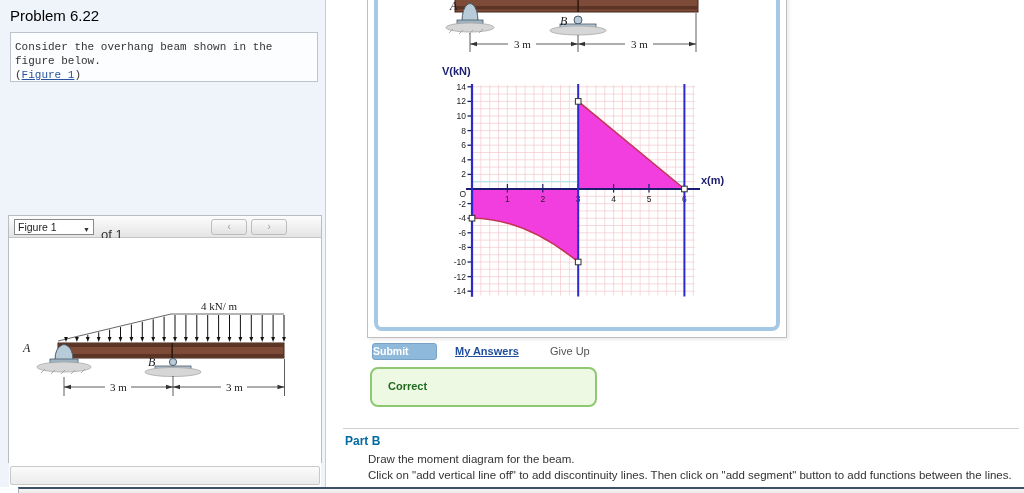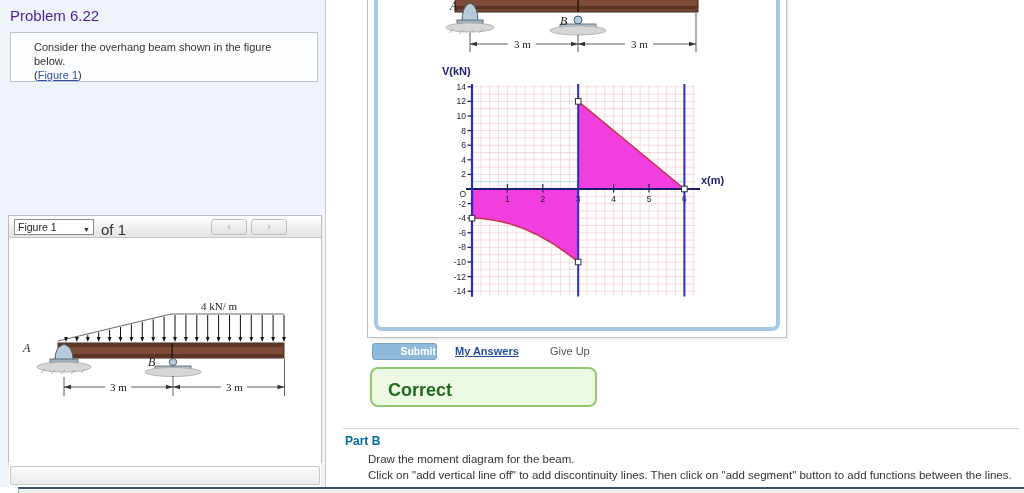--- a/index.html
+++ b/index.html
@@ -2,59 +2,59 @@
 <html><head>
 <meta charset="utf-8">
 <style>
   * { margin:0; padding:0; box-sizing:border-box; }
   html,body { width:1024px; height:493px; background:#fff; font-family:"Liberation Sans",sans-serif; }
   #screen { position:relative; width:1024px; height:493px; overflow:hidden; background:#fff; }
 
   
   #sidebar { position:absolute; left:0; top:0; width:326px; height:487px;
              background:#eff4fa; border-right:1px solid #c9ccd1; }
-  #problem-title { position:absolute; left:10px; top:7px; font-size:15px; color:#4c1d95; font-weight:normal; }
+  #problem-title { position:absolute; left:10px; top:7px; font-size:15px; color:#000000; font-weight:normal; }
   #intro-box { position:absolute; left:10px; top:32px; width:308px; height:50px;
-               background:#fcfdff; border:1px solid #bcc3ca; padding:7px 23px; font-size:11px; color:#333; line-height:14px; }
+               background:#fcfdff; border:1px solid #bcc3ca; padding:7px 4px; font-size:11px; color:#333; line-height:14px;font-family:Liberation Mono, monospace; }
   #intro-box a { color:#2a52a0; text-decoration:underline; }
 
   #figure-panel { position:absolute; left:8px; top:215px; width:314px; height:248px;
                   background:#fff; border:1px solid #b9bcc0; }
   #figure-toolbar { position:absolute; left:0; top:0; width:100%; height:22px;
                     background:linear-gradient(#fdfdfd,#e4e4e4); border-bottom:1px solid #c4c4c4; }
   #figure-select { position:absolute; left:5px; top:3px; width:80px; height:16px; background:#fff;
                    border:1px solid #8a8a8a; font-size:10.5px; color:#222; line-height:14px; padding:0 3px; cursor:default; }
   #figure-select .caret { position:absolute; right:3px; top:3px; font-size:7px; color:#333; }
-  #figure-of { position:absolute; left:92px; top:5px; font-size:15px; color:#333; }
+  #figure-of { position:absolute; left:92px; top:11px; font-size:13px; color:#333; }
   .fig-nav-btn { position:absolute; top:3px; width:36px; height:16px; background:linear-gradient(#fafafa,#e2e2e2);
                  border:1px solid #bdbdbd; border-radius:3px; color:#9aa6b4; font-size:11px; line-height:13px; text-align:center; }
   #fig-prev { right:74px; } #fig-next { right:34px; }
 
   #figure-canvas { position:absolute; left:0; top:22px; width:312px; height:256px; background:#fff; }
   #sidebar-strip { position:absolute; left:10px; top:466px; width:310px; height:19px;
                    background:linear-gradient(#fbfbfb,#ebebeb); border:1px solid #c8c8c8; border-radius:2px; }
 
   
   #outer-card { position:absolute; left:367px; top:-42px; width:420px; height:380px;
                 background:#fff; border:1px solid #bfbfbf; box-shadow:2px 2px 3px rgba(0,0,0,0.08); }
   #blue-panel { position:absolute; left:6px; top:8px; width:406px; height:364px;
                 background:#fff; border:4px solid #a5c9e5; border-radius:8px; }
   #main-canvas { position:absolute; left:378px; top:0; width:398px; height:327px; overflow:hidden; }
 
   #action-row { position:absolute; left:372px; top:343px; width:400px; height:18px; }
   #submit-button { position:absolute; left:0; top:0; width:65px; height:17px; background:#8fb9da;
                    border:1px solid #79a3c6; border-radius:3px; color:#fff; font-weight:bold; font-size:10.5px;
-                   text-align:right; line-height:15px; cursor:pointer; }
+                   text-align:left; line-height:15px; cursor:pointer; }
   #my-answers-link { position:absolute; left:83px; top:2px; font-size:11px; font-weight:bold;
                      color:#1f4e9e; text-decoration:underline; cursor:pointer;text-align:right; }
   #give-up-label { position:absolute; left:178px; top:2px; font-size:11px; color:#555; }
 
   #correct-box { position:absolute; left:370px; top:367px; width:227px; height:40px;
                  background:#edf9e3; border:2px solid #8ec971; border-radius:8px; }
-  #correct-text { position:absolute; left:16px; top:11px; font-size:18px; font-weight:bold; color:#20691f; }
+  #correct-text { position:absolute; left:16px; top:11px; font-size:11px; font-weight:bold; color:#20691f; }
 
   #part-b-rule { position:absolute; left:343px; top:428px; width:676px; height:1px; background:#cfcfcf; }
   #part-b-heading { position:absolute; left:345px; top:434px; font-size:12px; font-weight:bold; color:#0369a1; }
   #part-b-line1 { position:absolute; left:368px; top:453px; font-size:11.5px; color:#333; }
   #part-b-line2 { position:absolute; left:368px; top:469px; font-size:11.5px; color:#333; }
 
   #bottom-bar { position:absolute; left:18px; top:487px; width:1006px; height:6px;
                 border-top:2px solid #3d5166; background:linear-gradient(#f5f5f5,#e9e9e9); border-left:1px solid #aab; }
 
   

